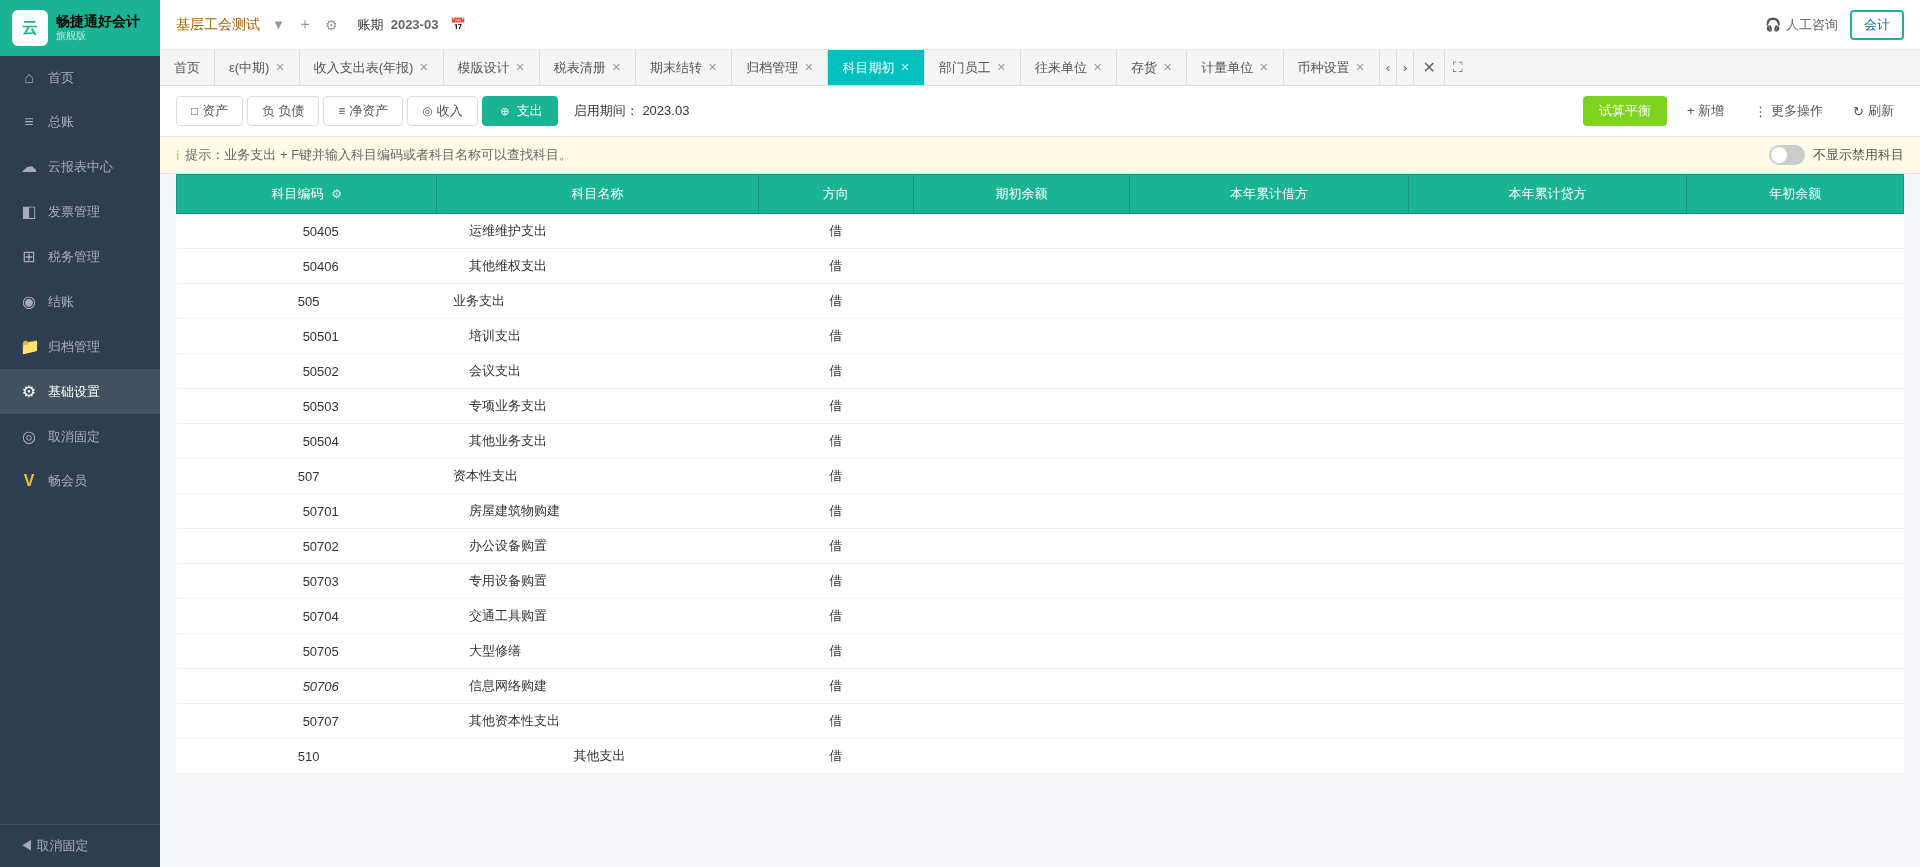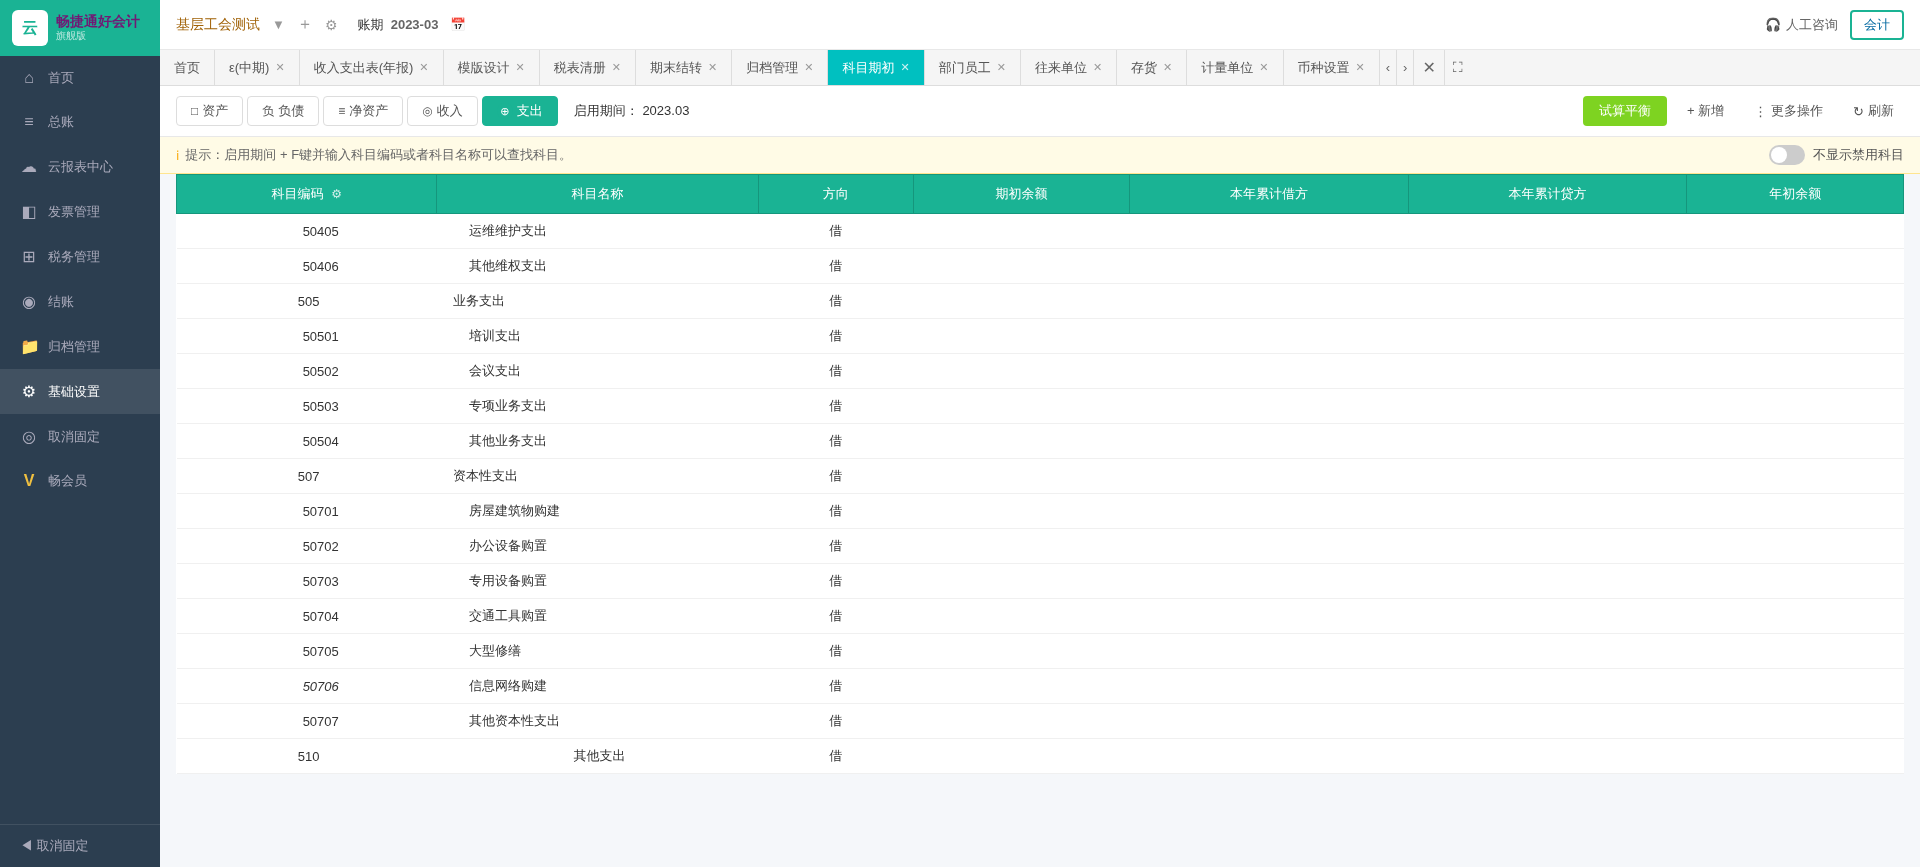--- a/index.html
+++ b/index.html
@@ -22,21 +22,21 @@
       align-items: center;
       gap: 8px;
     }
     .logo-icon {
       width: 36px; height: 36px;
       background: white;
       border-radius: 6px;
       display: flex; align-items: center; justify-content: center;
       color: #1ab394; font-weight: bold; font-size: 16px;
     }
-    .logo-text { color: #701a75; font-size: 14px; font-weight: bold; line-height: 1.2; }
+    .logo-text { color: #000000; font-size: 14px; font-weight: bold; line-height: 1.2; }
     .logo-sub { font-size: 10px; color: rgba(255,255,255,0.7); }
     .sidebar-nav { flex: 1; overflow-y: auto; }
     .sidebar-item {
       display: flex; align-items: center; gap: 10px;
       padding: 13px 20px;
       cursor: pointer; color: #aab;
       transition: background 0.2s;
     }
     .sidebar-item.active { background: rgba(255,255,255,0.1); color: white; }
     .sidebar-item-icon { font-size: 16px; width: 18px; text-align: center; }
@@ -379,21 +379,21 @@
         </div>
         <div class="btn-action">
           <span>↻</span>
           <span>刷新</span>
         </div>
       </div>
     </div>
 
     <div class="tip-bar">
       <span class="tip-icon">ℹ</span>
-      <span>提示：启用期间 + F键并输入科目编码或者科目名称可以查找科目。</span>
+      <span>提示：业务支出 + F键并输入科目编码或者科目名称可以查找科目。</span>
       <div class="tip-text-right">
         <div class="toggle-switch"></div>
         <span>不显示禁用科目</span>
       </div>
     </div>
 
     <div class="table-wrapper">
       <table>
         <thead>
           <tr>

